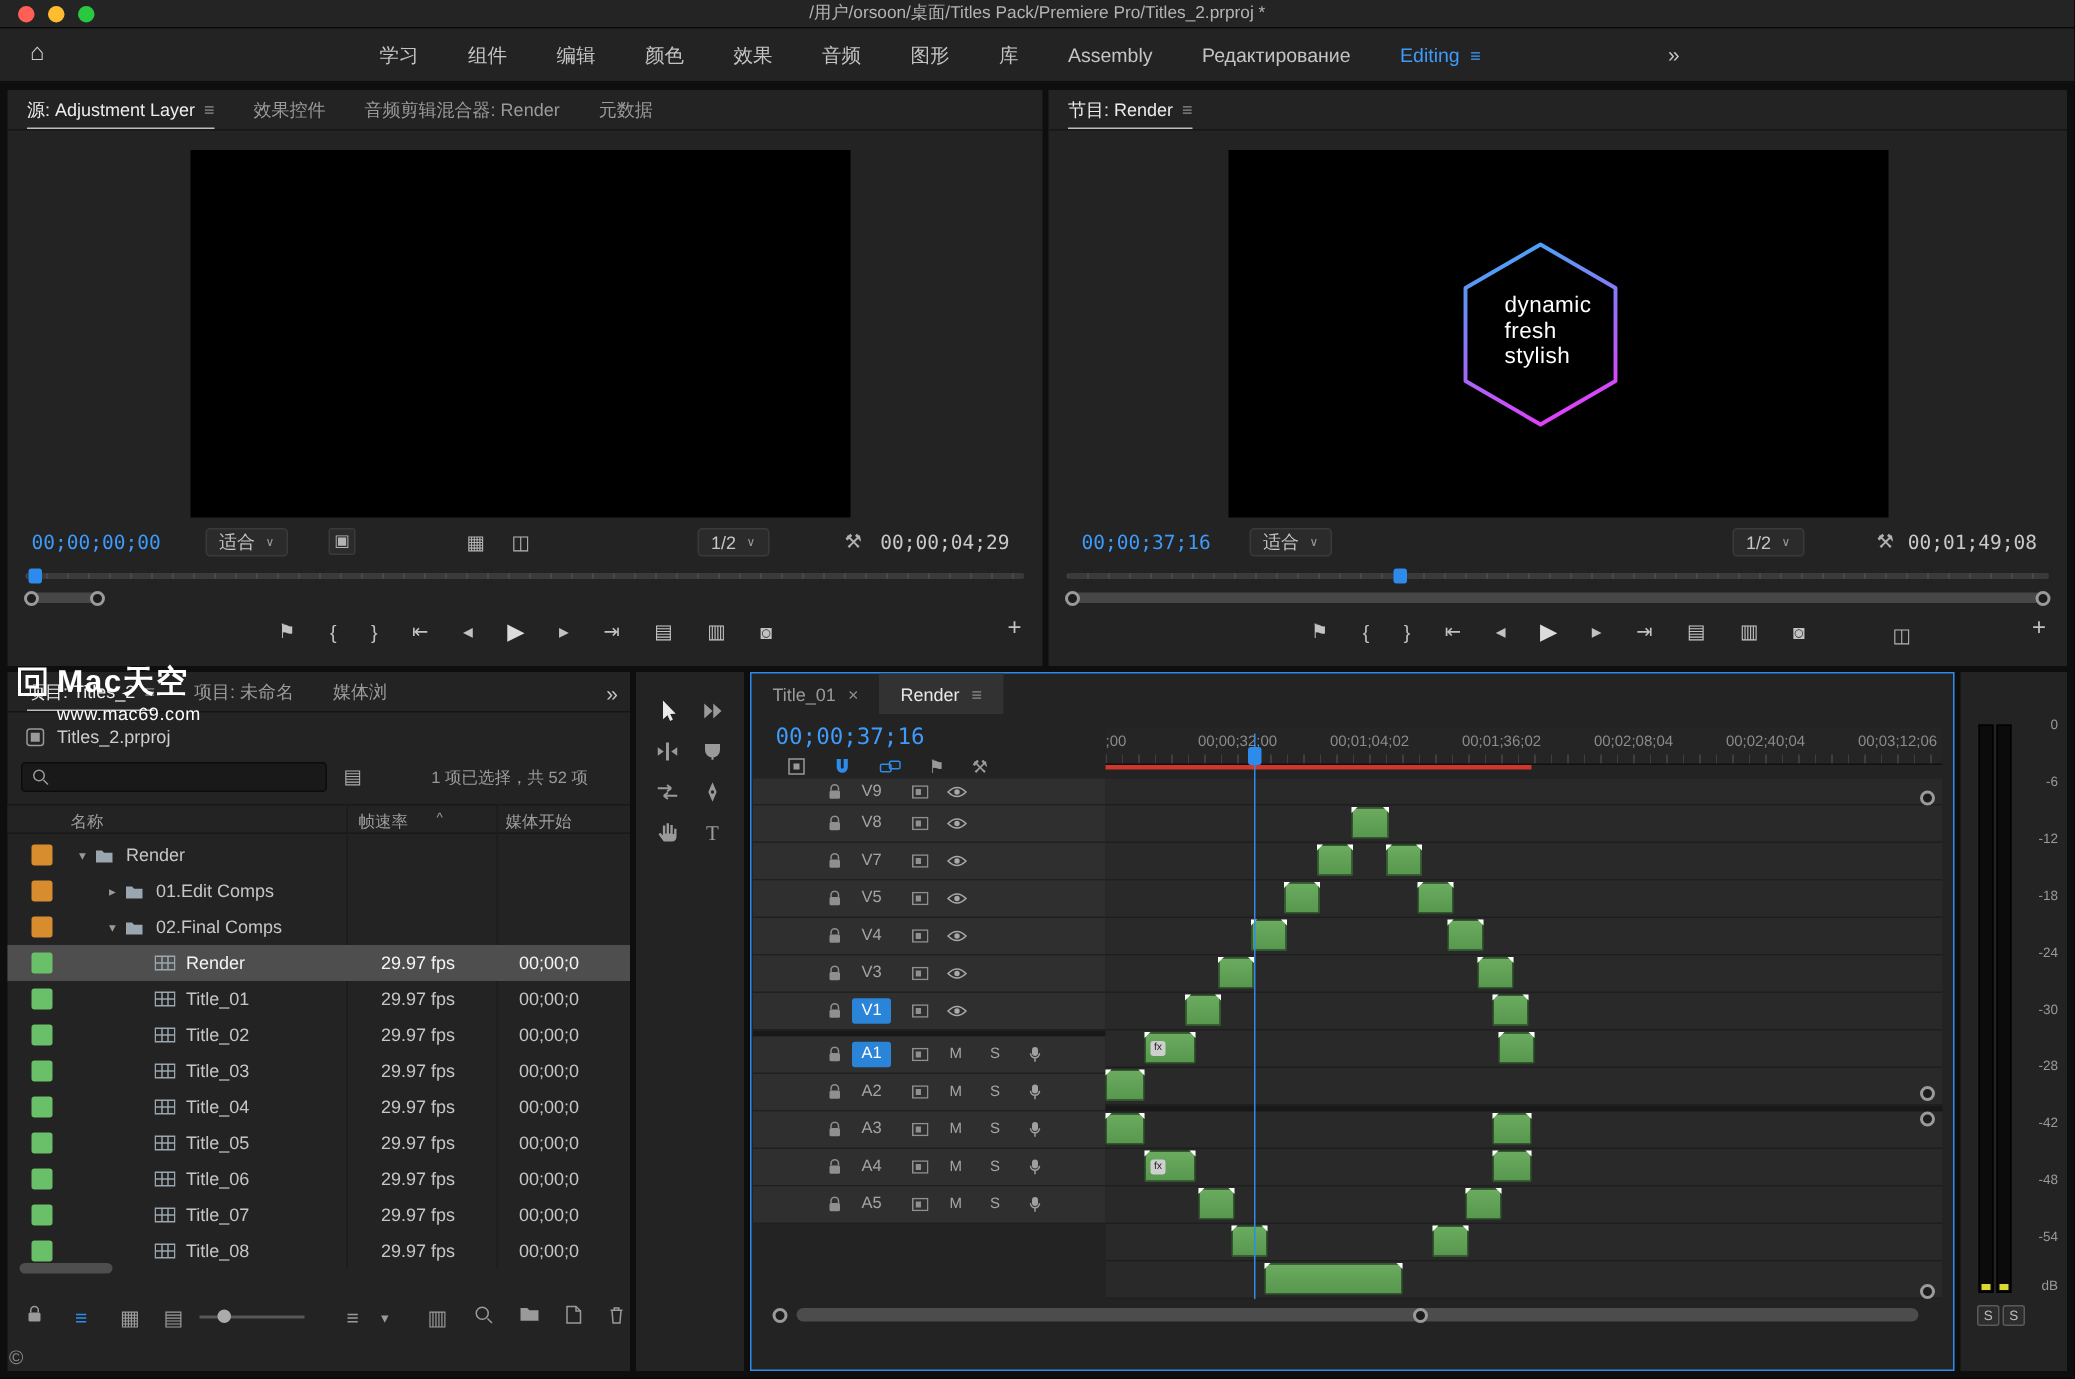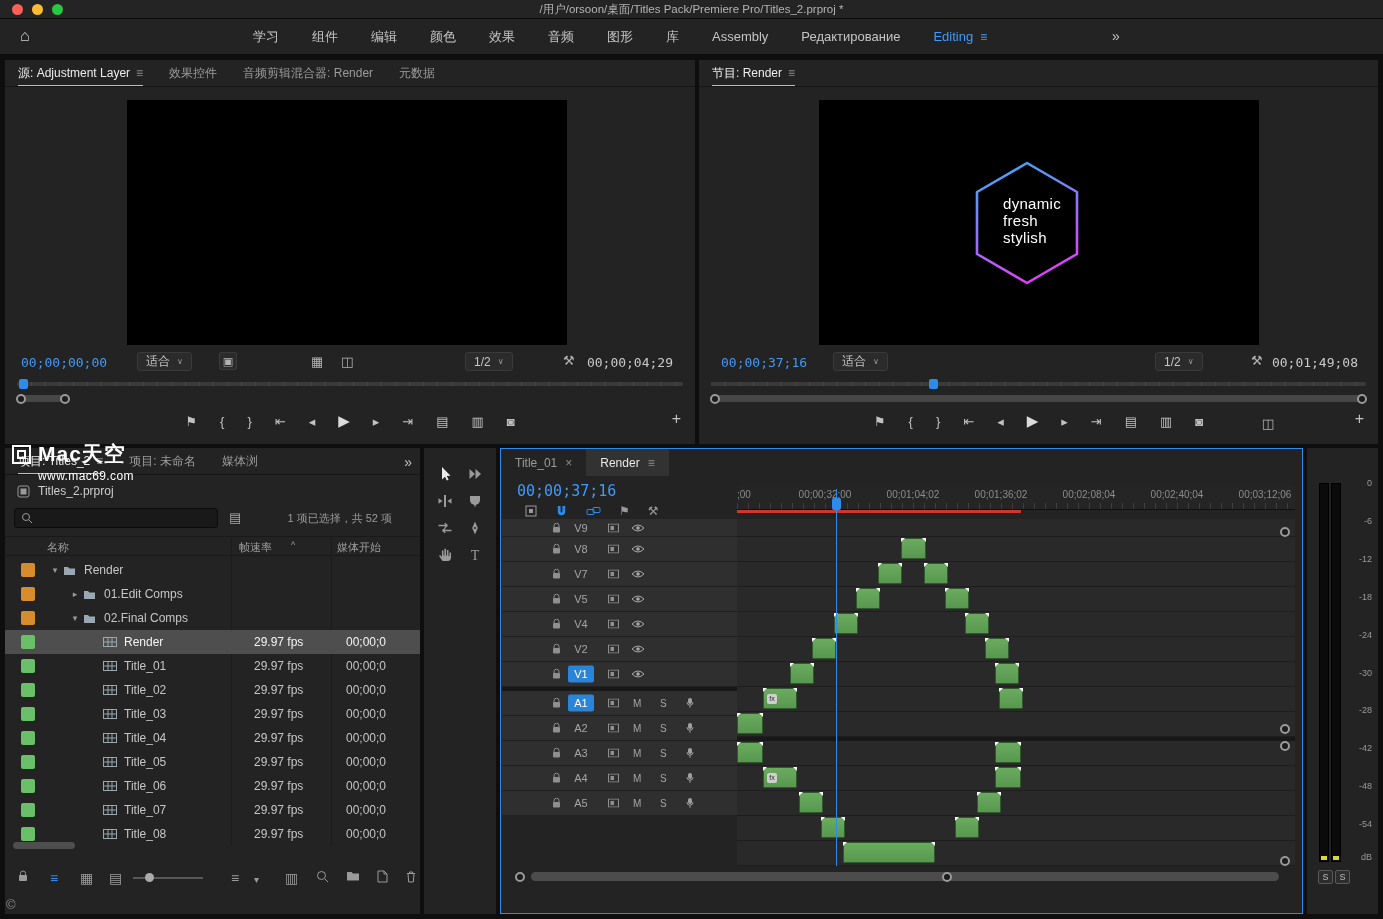--- a/index.html
+++ b/index.html
@@ -726,21 +726,21 @@
             </svg>
           </span>
         </div>
         <div class="trow" style="height:25px">
           <span class="t-el t-lock">
             <svg width="9" height="11" viewBox="0 0 9 11">
               <path d="M2 4.5 V3.2 a2.3 2.3 0 0 1 5 0 V4.5" fill="none" stroke="#8f8f8f"></path>
               <rect x="1" y="4.5" width="7" height="5.5" rx="1" fill="#8f8f8f"></rect>
             </svg>
           </span>
-  <span class="t-el t-badge">V2</span>
+  <span class="t-el t-badge">V3</span>
   <span class="t-el t-box">
             <svg width="11" height="9">
               <rect x="0.5" y="0.5" width="10" height="8" fill="none" stroke="#8f8f8f"></rect>
               <rect x="2.5" y="2.5" width="3.5" height="4" fill="#8f8f8f"></rect>
             </svg>
           </span>
           <span class="t-el t-eye">
             <svg width="14" height="9" viewBox="0 0 14 9">
               <path d="M1 4.5 Q7 -1.5 13 4.5 Q7 10.5 1 4.5 Z" fill="none" stroke="#a8a8a8"></path>
               <circle cx="7" cy="4.5" r="1.8" fill="#a8a8a8"></circle>

